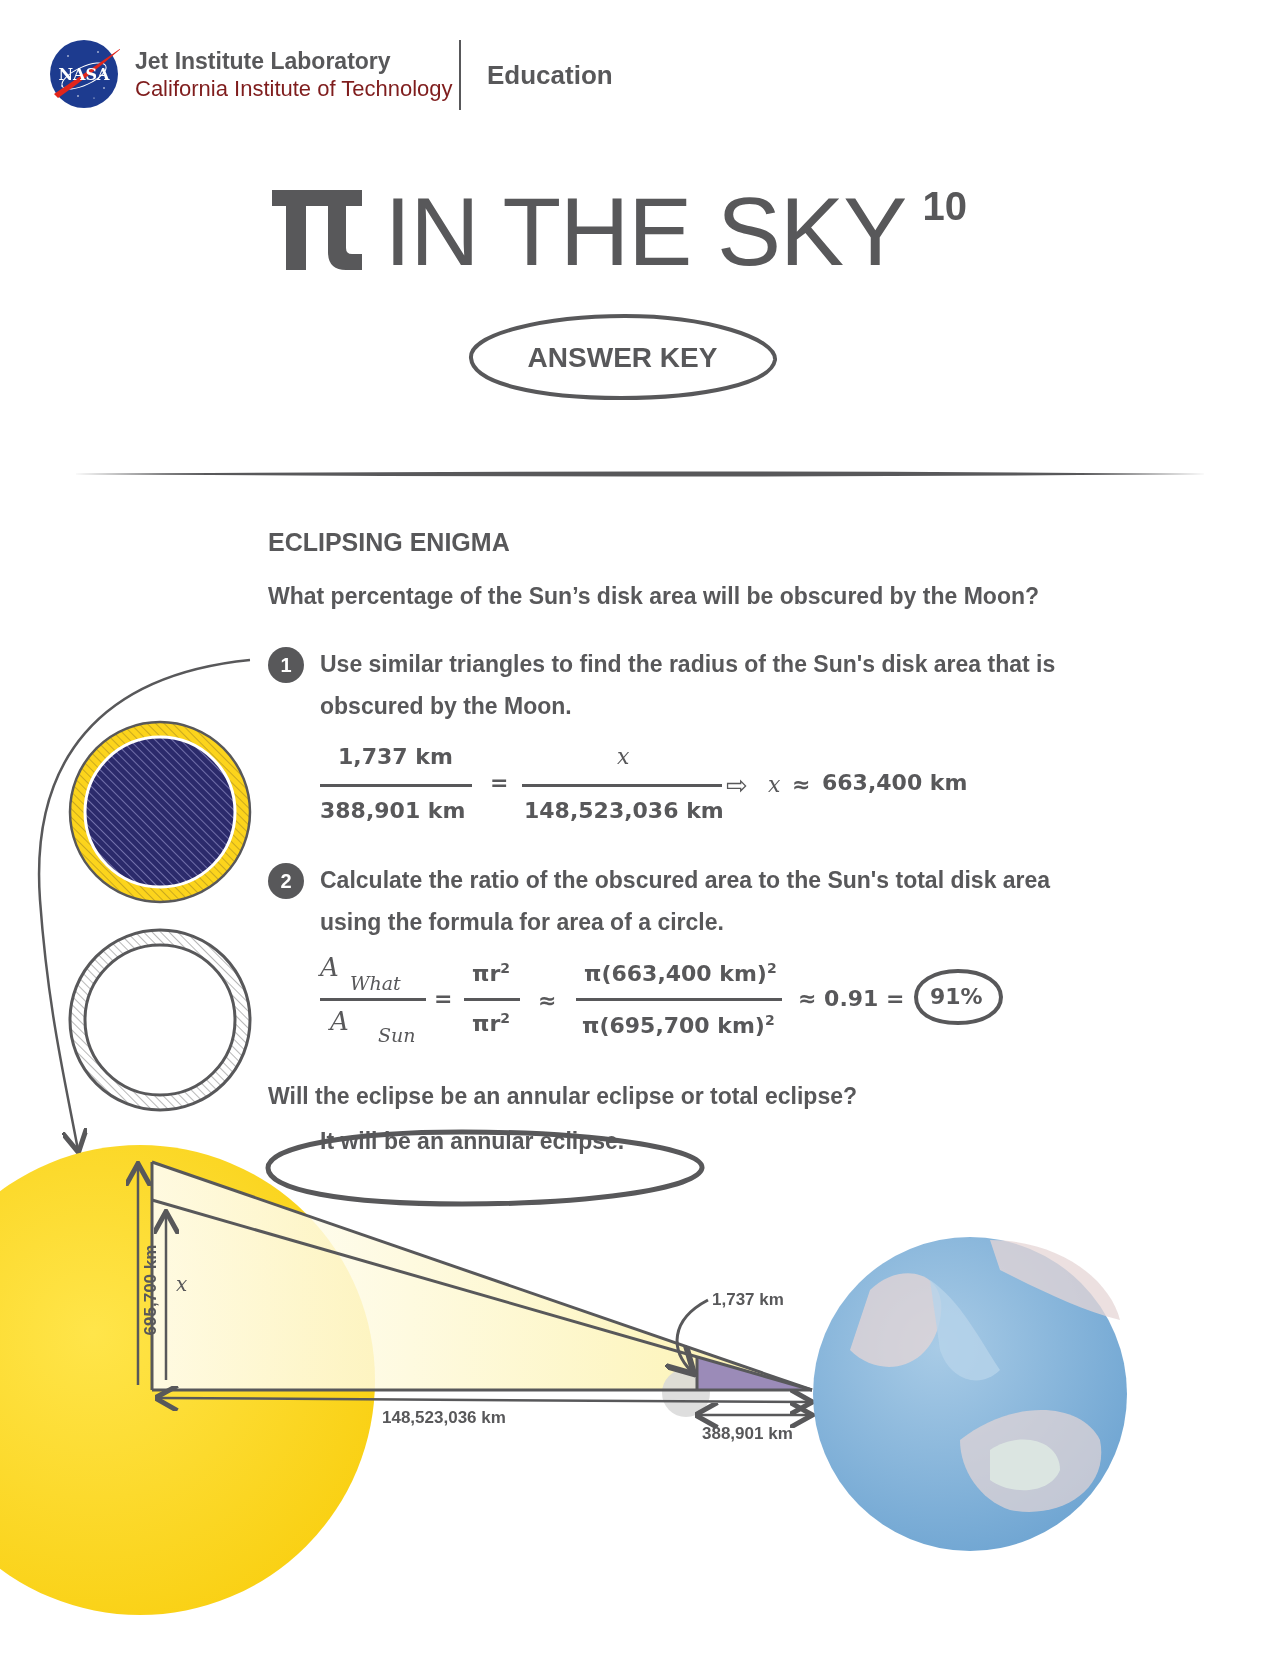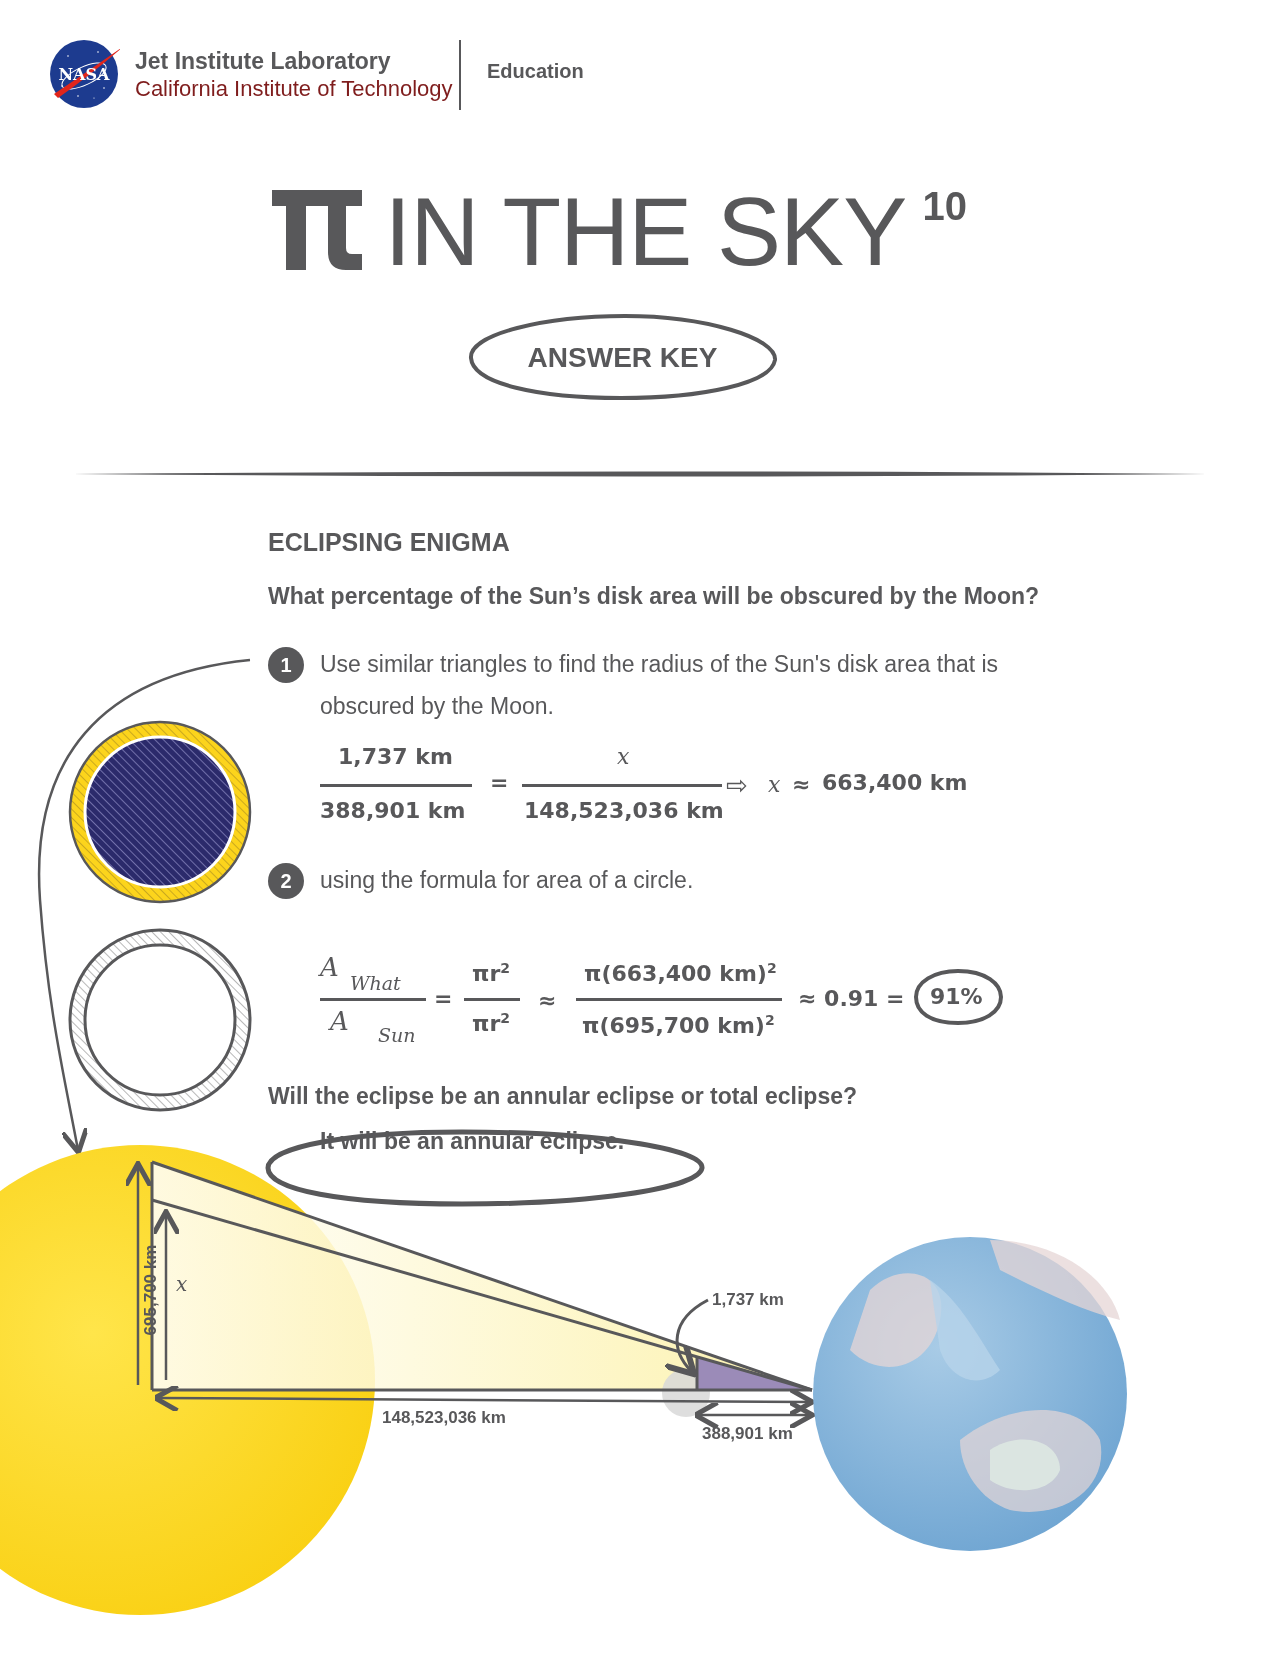--- a/index.html
+++ b/index.html
@@ -5,42 +5,42 @@
   html, body { margin: 0; padding: 0; background: #ffffff; }
   body { width: 1280px; height: 1656px; position: relative; overflow: hidden;
          font-family: "Liberation Sans", sans-serif; color: #58585a; }
   .abs { position: absolute; }
 
   
   .nasa-logo { left: 48px; top: 38px; width: 72px; height: 72px; }
   .jpl-title { left: 135px; top: 48px; font-size: 23px; font-weight: bold; color: #58585a; white-space: nowrap; }
   .jpl-sub { left: 135px; top: 76px; font-size: 22px; color: #7f1d1d; white-space: nowrap; }
   .hdr-divider { left: 459px; top: 40px; width: 2px; height: 70px; background: #58585a; }
-  .edu-label { left: 487px; top: 60px; font-size: 20px; font-weight: bold; color: #58585a; }
+  .edu-label { left: 487px; top: 60px; font-size: 26px; font-weight: bold; color: #58585a; }
 
   
   .title-wrap { left: 272px; top: 172px; height: 110px; white-space: nowrap; text-align: center; }
   .title-pi { display: inline-block; vertical-align: top; width: 90px; height: 80px; margin-top: 18px; }
   .title-text { display: inline-block; vertical-align: top; font-size: 96px; line-height: 120px;
                 color: #58585a; letter-spacing: -1px; margin-left: 18px; font-weight: normal; }
   .title-sup { display: inline-block; vertical-align: top; font-size: 40px; font-weight: bold;
                color: #58585a; margin-left: 12px; margin-top: 12px; }
 
   .answer-oval { left: 465px; top: 312px; width: 315px; height: 90px; }
   .answer-label { left: 465px; top: 342px; width: 315px; text-align: center; font-size: 28px; font-weight: bold; color: #58585a; }
 
   .divider { left: 72px; top: 470px; width: 1136px; height: 8px; }
 
   
   .section-title { left: 268px; top: 528px; font-size: 25px; font-weight: bold; color: #58585a; }
   .question { left: 268px; top: 583px; font-size: 23px; font-weight: bold; color: #58585a; white-space: nowrap; }
 
   .step-badge { width: 36px; height: 36px; border-radius: 50%; background: #58585a; color: #fff;
                 font-weight: bold; font-size: 20px; text-align: center; line-height: 36px; }
-  .step-text { font-size: 23px; font-weight: normal; color: #58585a; line-height: 42px; width: 800px; }
+  .step-text { font-size: 23px; font-weight: bold; color: #58585a; line-height: 42px; width: 800px; }
 
   .math { font-family: "DejaVu Sans", sans-serif; font-weight: bold; color: #58585a; font-size: 22px; white-space: nowrap; }
   .math-it { font-family: "DejaVu Serif", serif; font-style: italic; font-weight: normal; }
   .frac-bar { height: 3px; background: #58585a; }
 
   .ans-oval2 { left: 262px; top: 1128px; width: 445px; height: 80px; }
   .ans-text2 { left: 320px; top: 1128px; font-size: 23px; font-weight: bold; color: #58585a; white-space: nowrap; }
 
   .diagram { left: 0; top: 0; width: 1280px; height: 1656px; }
   .diag-label { font-size: 17px; font-weight: bold; color: #58585a; white-space: nowrap; }
@@ -102,20 +102,21 @@
   <div class="abs frac-bar" style="left:522px; top:784px; width:200px;"></div>
   <div class="abs math" style="left:524px; top:798px;">148,523,036 km</div>
   <div class="abs math" style="left:726px; top:770px; font-weight:normal; font-size:26px;">⇨</div>
   <div class="abs math math-it" style="left:768px; top:772px;">x</div>
   <div class="abs math" style="left:792px; top:772px;">≈</div>
   <div class="abs math" style="left:822px; top:770px;">663,400 km</div>
 </div>
 
 <div class="abs step-badge" style="left:268px; top:863px;">2</div>
 <div class="abs step-text" style="left:320px; top:859px; width:900px;">
+  <div>Calculate the ratio of the obscured area to the Sun's total disk area</div>
   <div>using the formula for area of a circle.</div>
 </div>
 
 <div>
   <div class="abs math math-it" style="left:320px; top:952px; font-size:26px;">A</div>
   <div class="abs math math-it" style="left:350px; top:972px; font-size:19px;">What</div>
   <div class="abs frac-bar" style="left:320px; top:998px; width:106px;"></div>
   <div class="abs math math-it" style="left:330px; top:1006px; font-size:26px;">A</div>
   <div class="abs math math-it" style="left:378px; top:1024px; font-size:19px;">Sun</div>
 

